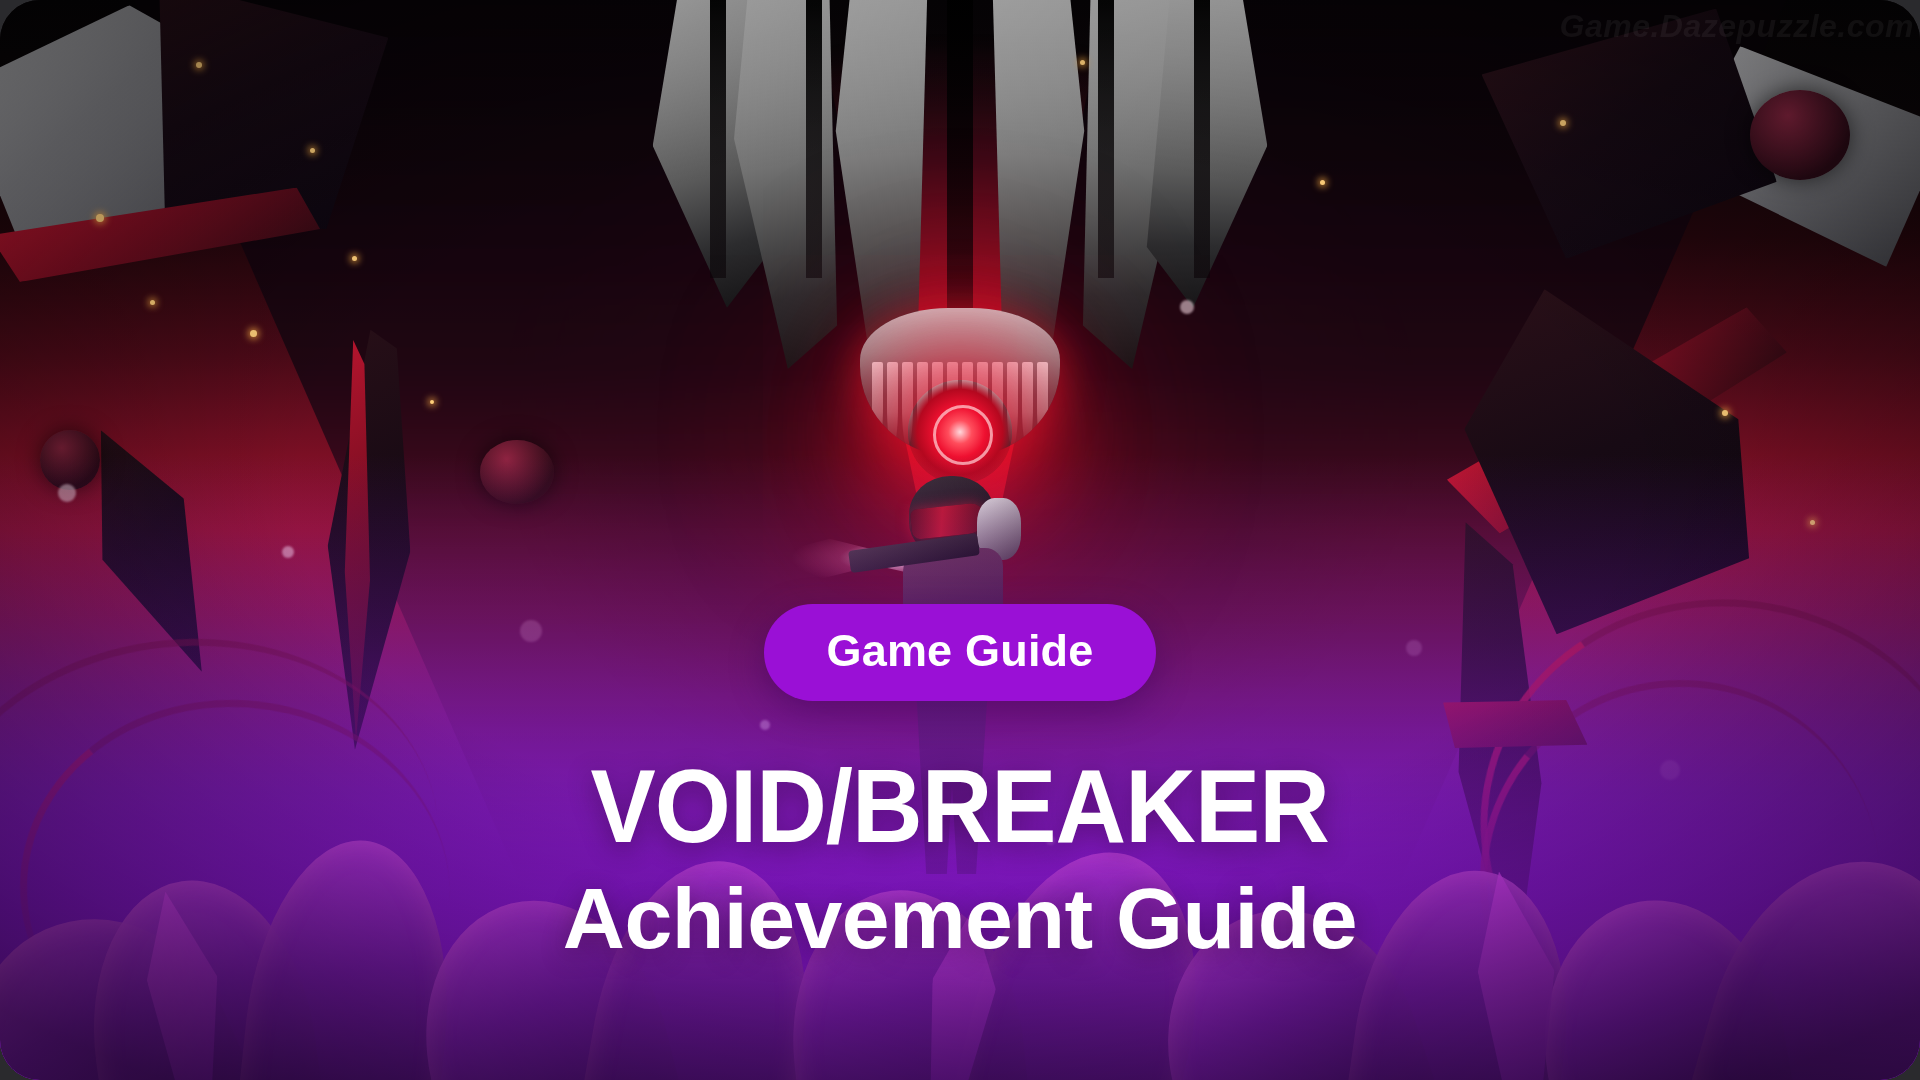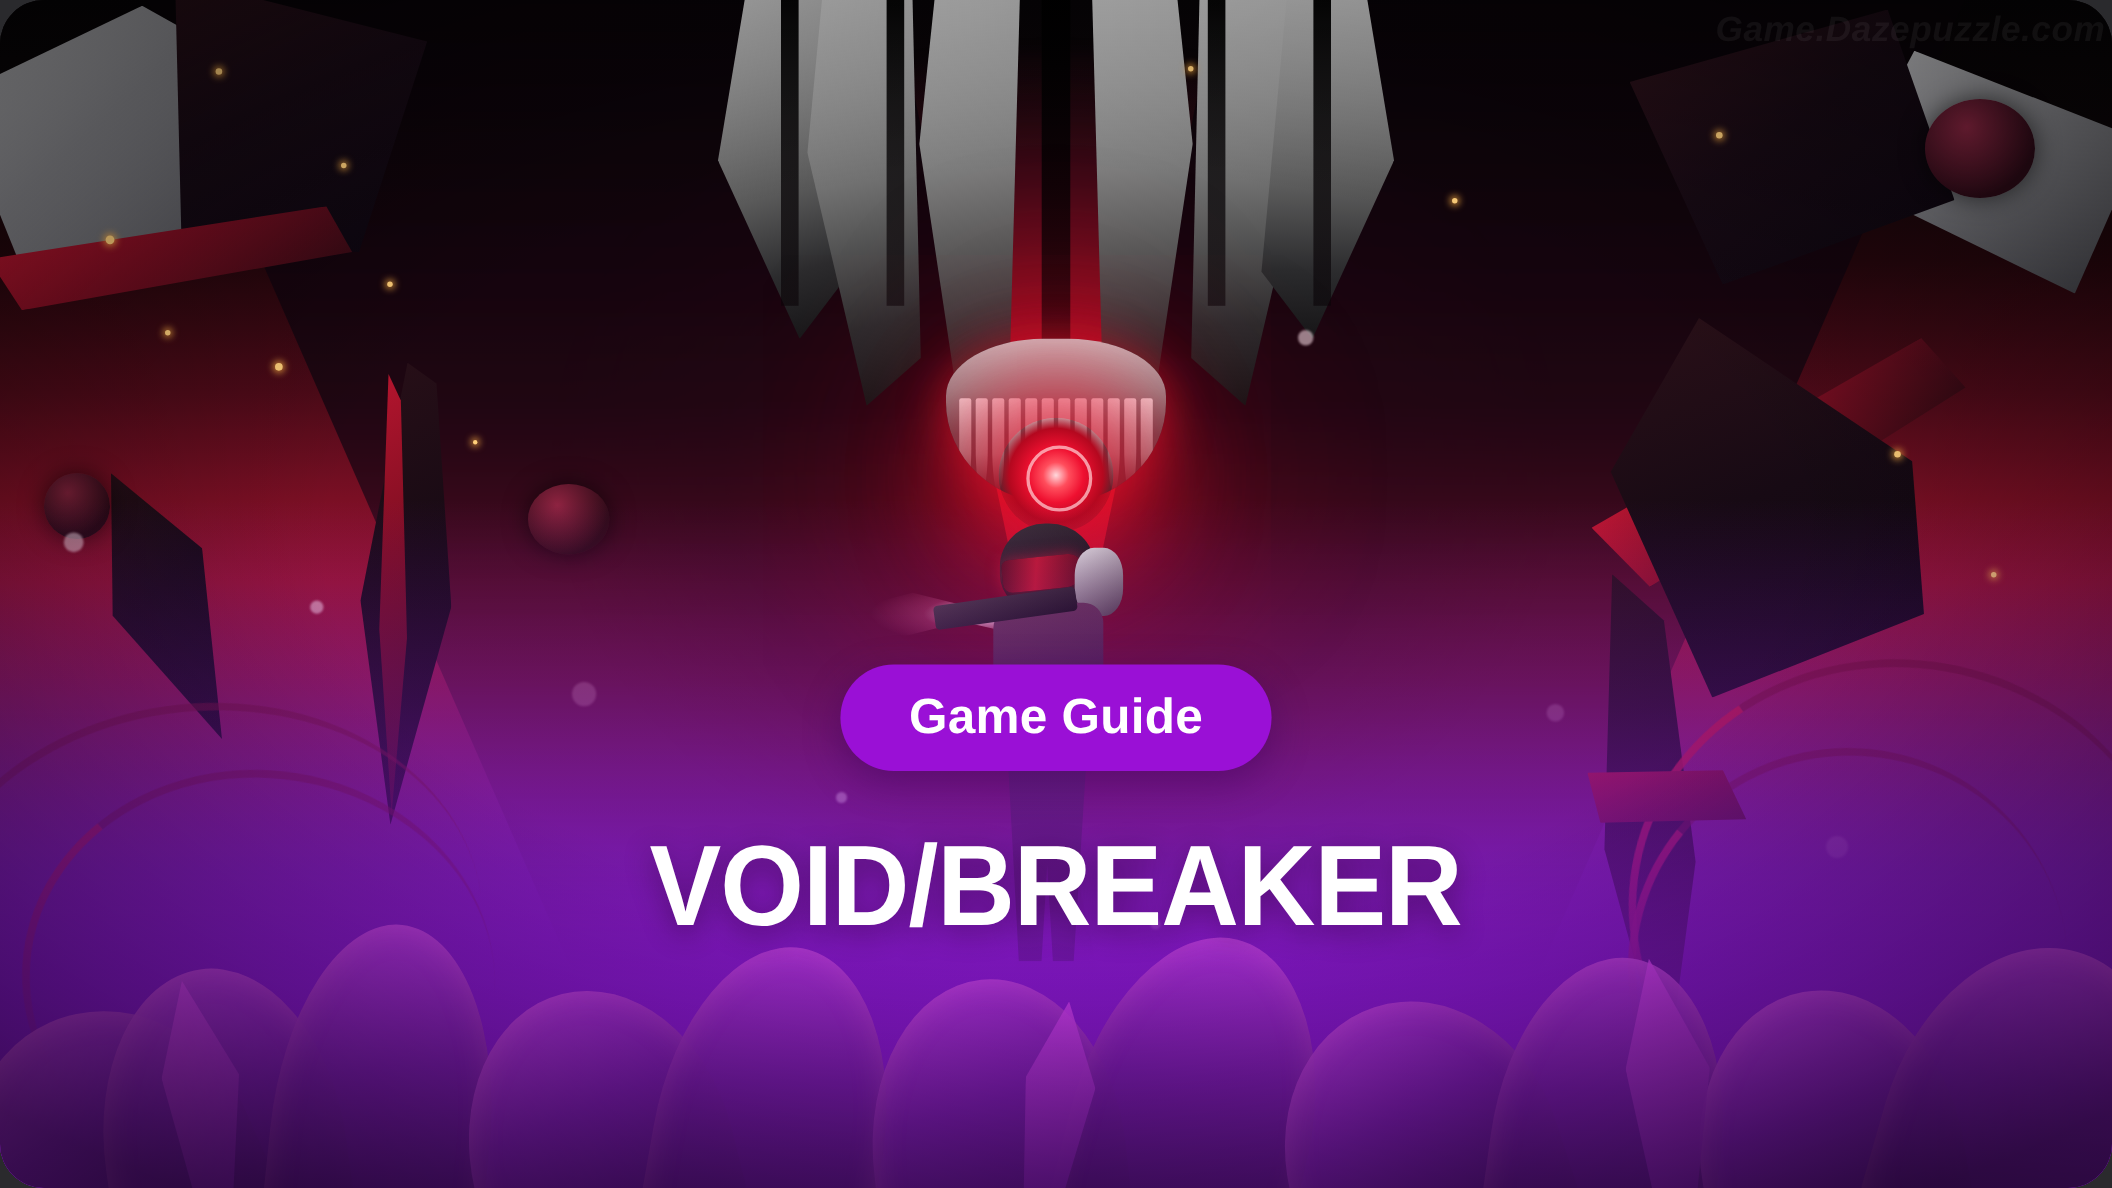--- a/index.html
+++ b/index.html
@@ -325,15 +325,16 @@
     <div class="crystal" style="left:1480px; width:76px;  height:230px; clip-path:polygon(46% 0%,100% 46%,60% 100%,14% 100%,0% 42%); transform:rotate(-8deg);"></div>
   </div>
 
   <div class="bg-vign"></div>
 
   <div class="watermark">Game.Dazepuzzle.com</div>
 
   <div class="content">
     <div class="badge" style="background: rgb(154, 16, 214); color: rgb(255, 255, 255);">Game Guide</div>
     <h1 class="title">VOID/BREAKER</h1>
+    <h2 class="subtitle">Achievement Guide</h2>
   </div>
 
 </div>
 
 </body></html>

